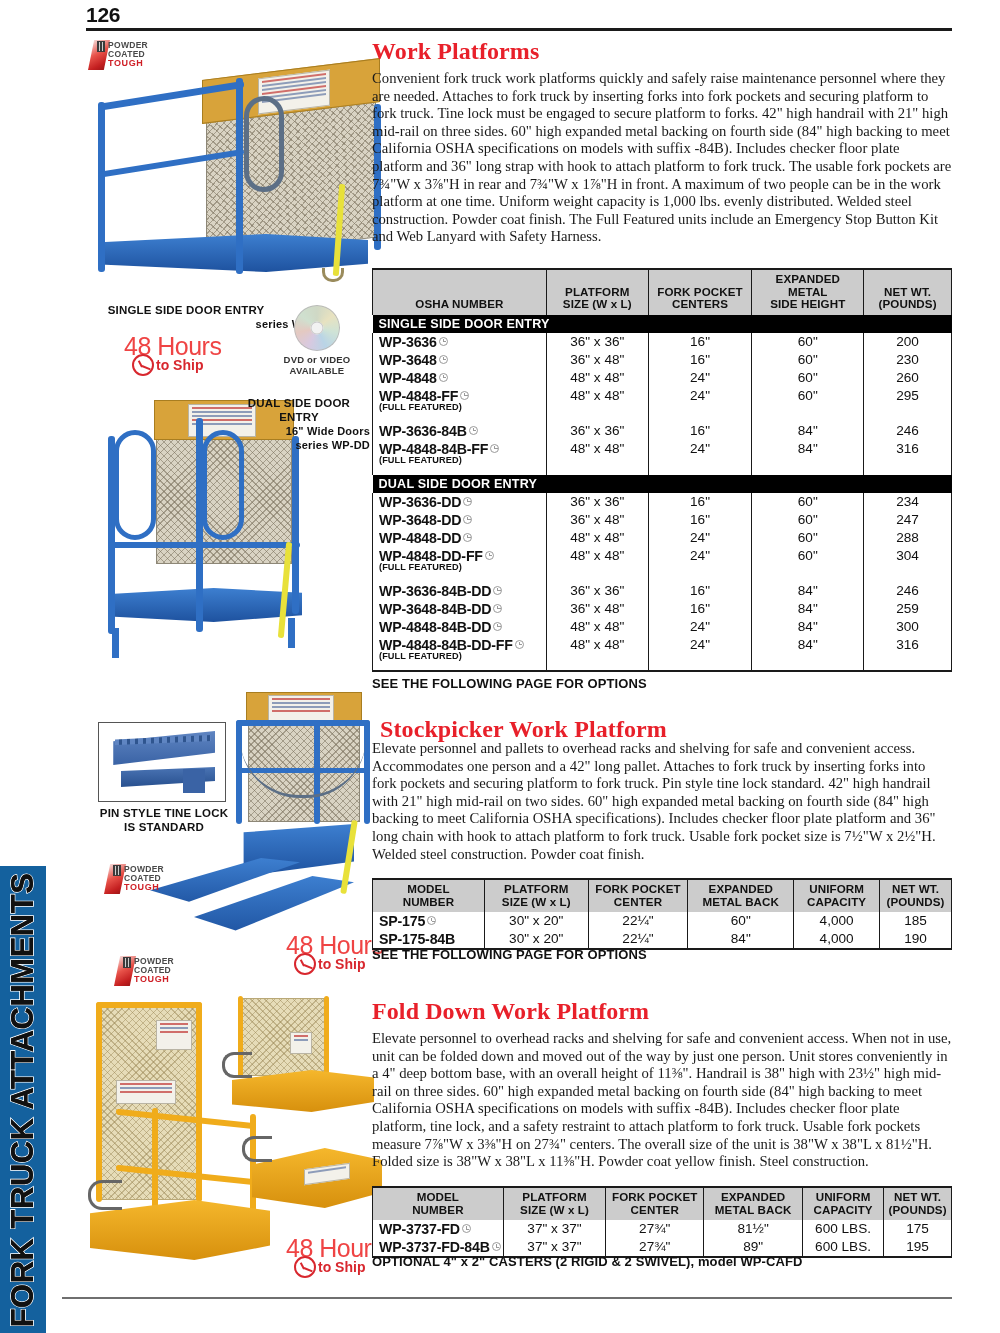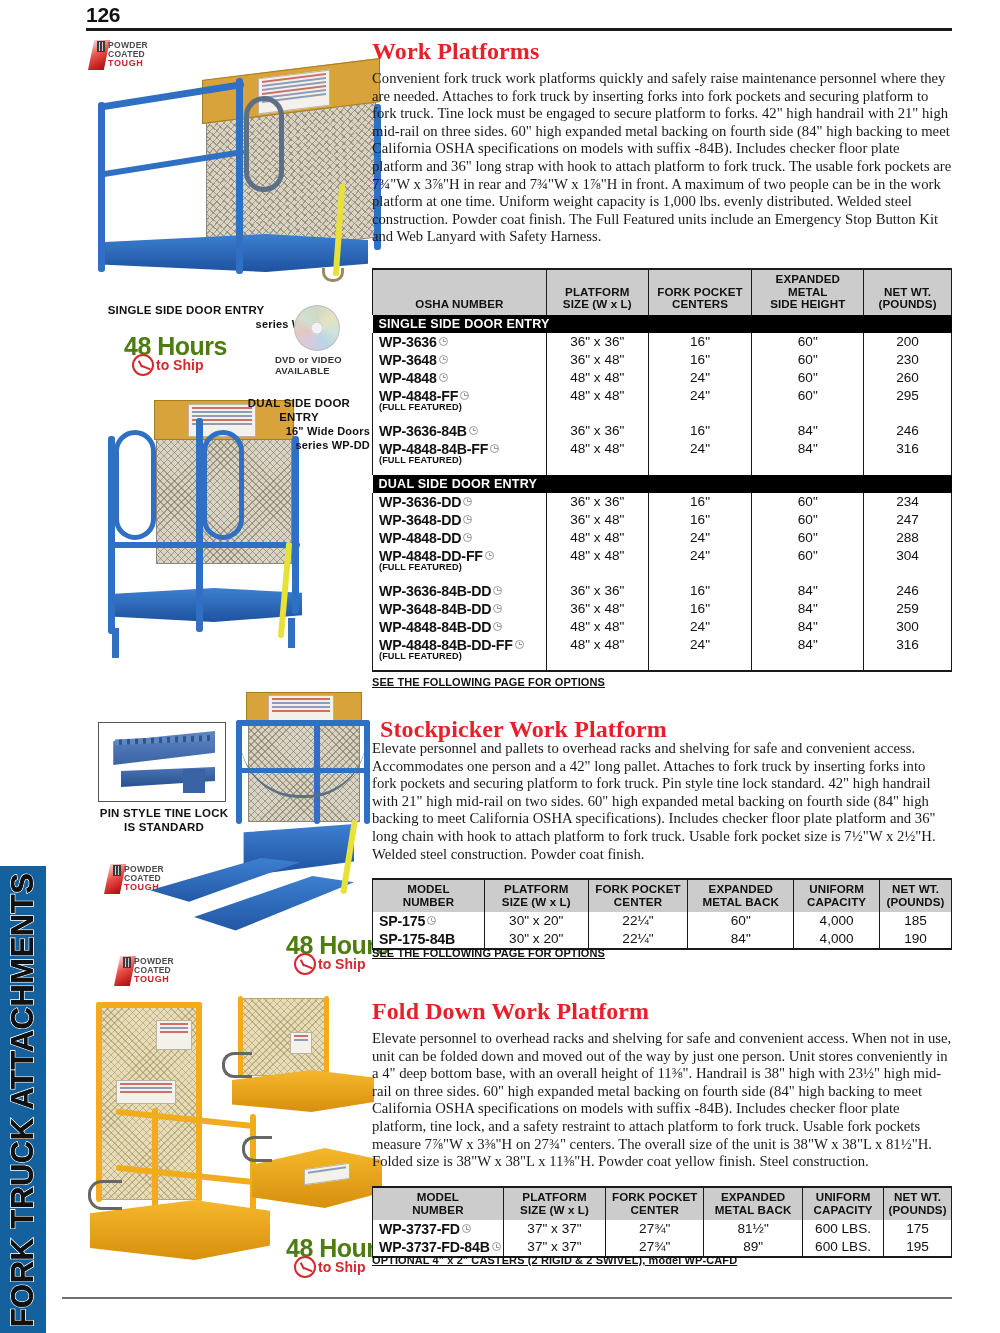--- a/index.html
+++ b/index.html
@@ -82,43 +82,43 @@
     letter-spacing:0.3px;
   }
   .pct .t1{ top:2px; font-size:8.5px; color:#4a4a4a; }
   .pct .t2{ top:11px; font-size:8.5px; color:#4a4a4a; }
   .pct .t3{ top:20px; font-size:9px; color:#cf2027; letter-spacing:0.6px; }
 
   
   .hrs { position:absolute; width:118px; height:44px; }
   .hrs .big {
     position:absolute; left:0; top:0;
-    font-family:"Liberation Sans", sans-serif; font-weight:bold;
-    font-size:25px; color:#4d7c0f; letter-spacing:-0.5px;
+    font-family:"Liberation Sans", sans-serif; font-weight:normal;
+    font-size:25px; color:#ef4444; letter-spacing:-0.5px;
   }
   .hrs .clock {
     position:absolute; left:8px; top:22px; width:22px; height:22px;
     border:2.6px solid #d8272e; border-radius:50%;
   }
   .hrs .clock::before{
     content:""; position:absolute; left:7px; top:4px; width:2px; height:7px;
     background:#d8272e; transform-origin:bottom center; transform:rotate(-28deg);
   }
   .hrs .clock::after{
     content:""; position:absolute; left:8px; top:9px; width:9px; height:2px;
     background:#d8272e; transform-origin:left center; transform:rotate(22deg);
   }
   .hrs .small {
     position:absolute; left:32px; top:25px;
     font-family:"Liberation Sans", sans-serif; font-weight:bold;
     font-size:14px; color:#d8272e;
   }
 
   
-  .dvd-wrap { position:absolute; width:84px; text-align:left; }
+  .dvd-wrap { position:absolute; width:84px; text-align:center; }
   .dvd {
     width:46px; height:46px; margin:0 auto; border-radius:50%;
     background:
       radial-gradient(circle at 50% 50%, #ffffff 0 13%, rgba(255,255,255,0) 13.5%),
       conic-gradient(#cfd8c5,#e8e2c0,#cfe3d6,#b9d4e6,#d8c9e0,#e4c9c1,#cfe0cf,#cfd8c5);
     box-shadow:inset 0 0 0 1px #b9b9b9;
     position:relative;
   }
   .dvd::after{
     content:""; position:absolute; left:50%; top:50%; width:13px; height:13px;
@@ -183,21 +183,21 @@
     background:#9a9a9a;
   }
   .ci::after{
     content:""; position:absolute; left:3.4px; top:3.7px; width:3px; height:1px;
     background:#9a9a9a;
   }
 
   .table-note {
     position:absolute;
     font-family:"Liberation Sans", sans-serif;
-    font-weight:bold; font-size:11px; color:#111; letter-spacing:0.1px;text-decoration:underline;
+    font-weight:bold; font-size:13px; color:#111; letter-spacing:0.1px;
   }
 
   
   .photo { position:absolute; }
 
   .plat-blue { position:absolute; }
   .rail { position:absolute; background:#2f6fc4; border-radius:3px; }
   .mesh {
     position:absolute;
     background:

